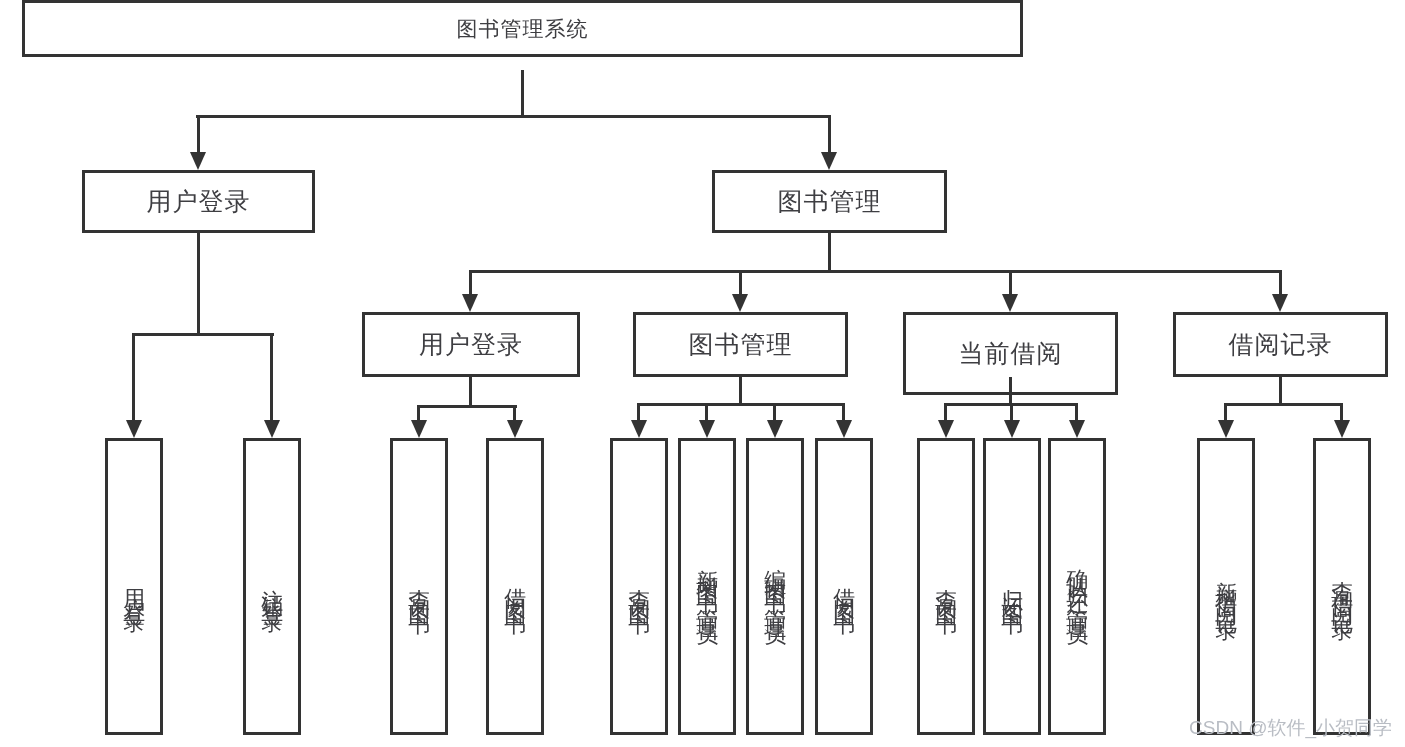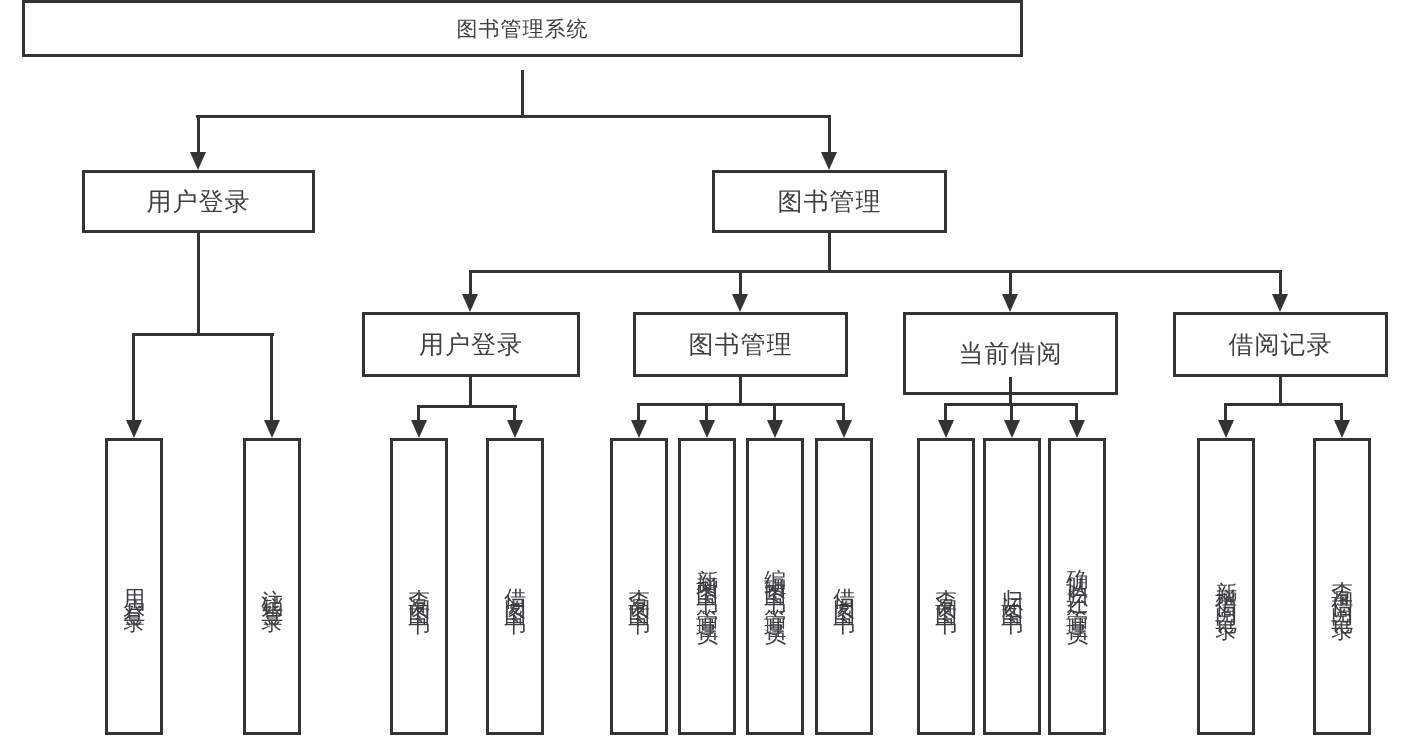--- a/index.html
+++ b/index.html
@@ -172,14 +172,15 @@
   <div class="node" style="left:1048px; top:438px; width:58px; height:297px;">
     <span class="vtext">确认归还（管理员）</span>
   </div>
   <div class="node" style="left:1197px; top:438px; width:58px; height:297px;">
     <span class="vtext">新增借阅记录</span>
   </div>
   <div class="node" style="left:1313px; top:438px; width:58px; height:297px;">
     <span class="vtext">查询借阅记录</span>
   </div>
 
+  <div class="watermark" style="right:13px; top:715px;">CSDN @软件_小贺同学</div>
 
 </div>
 
 </body></html>

